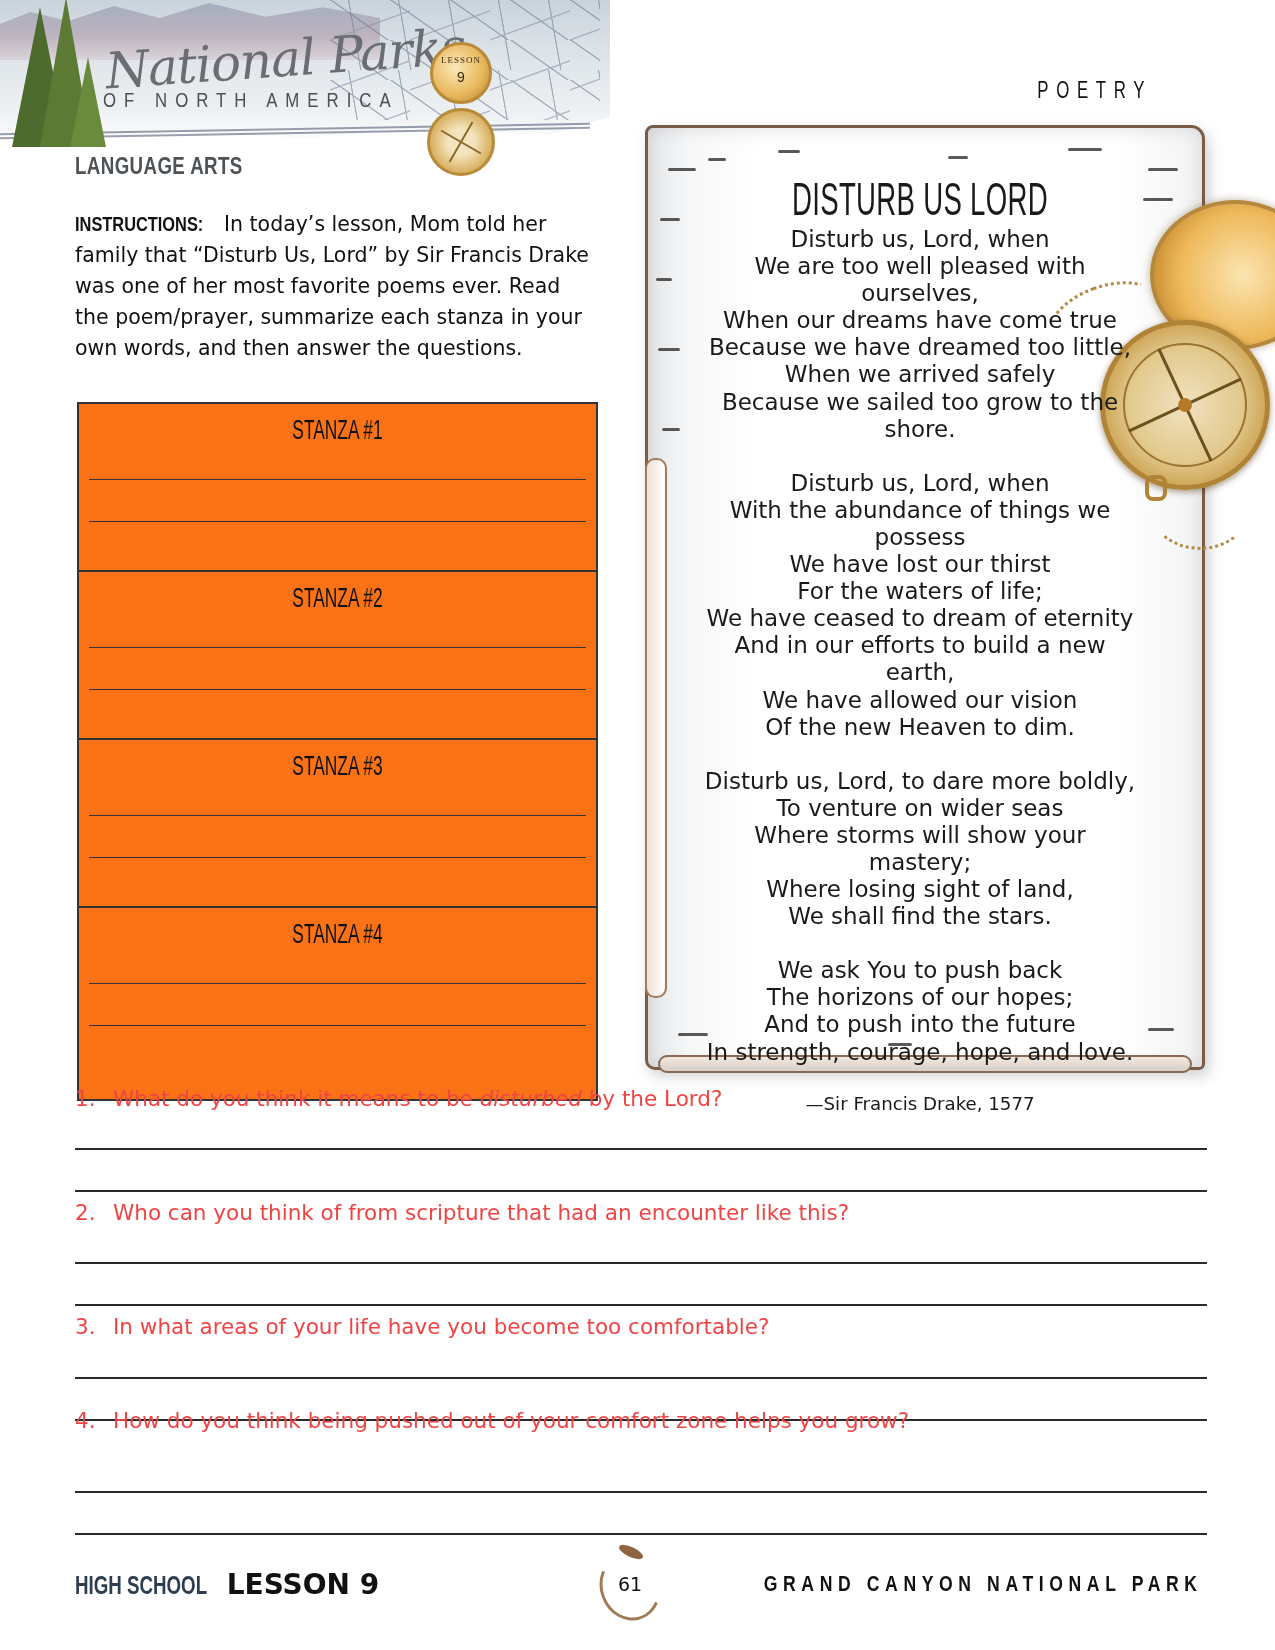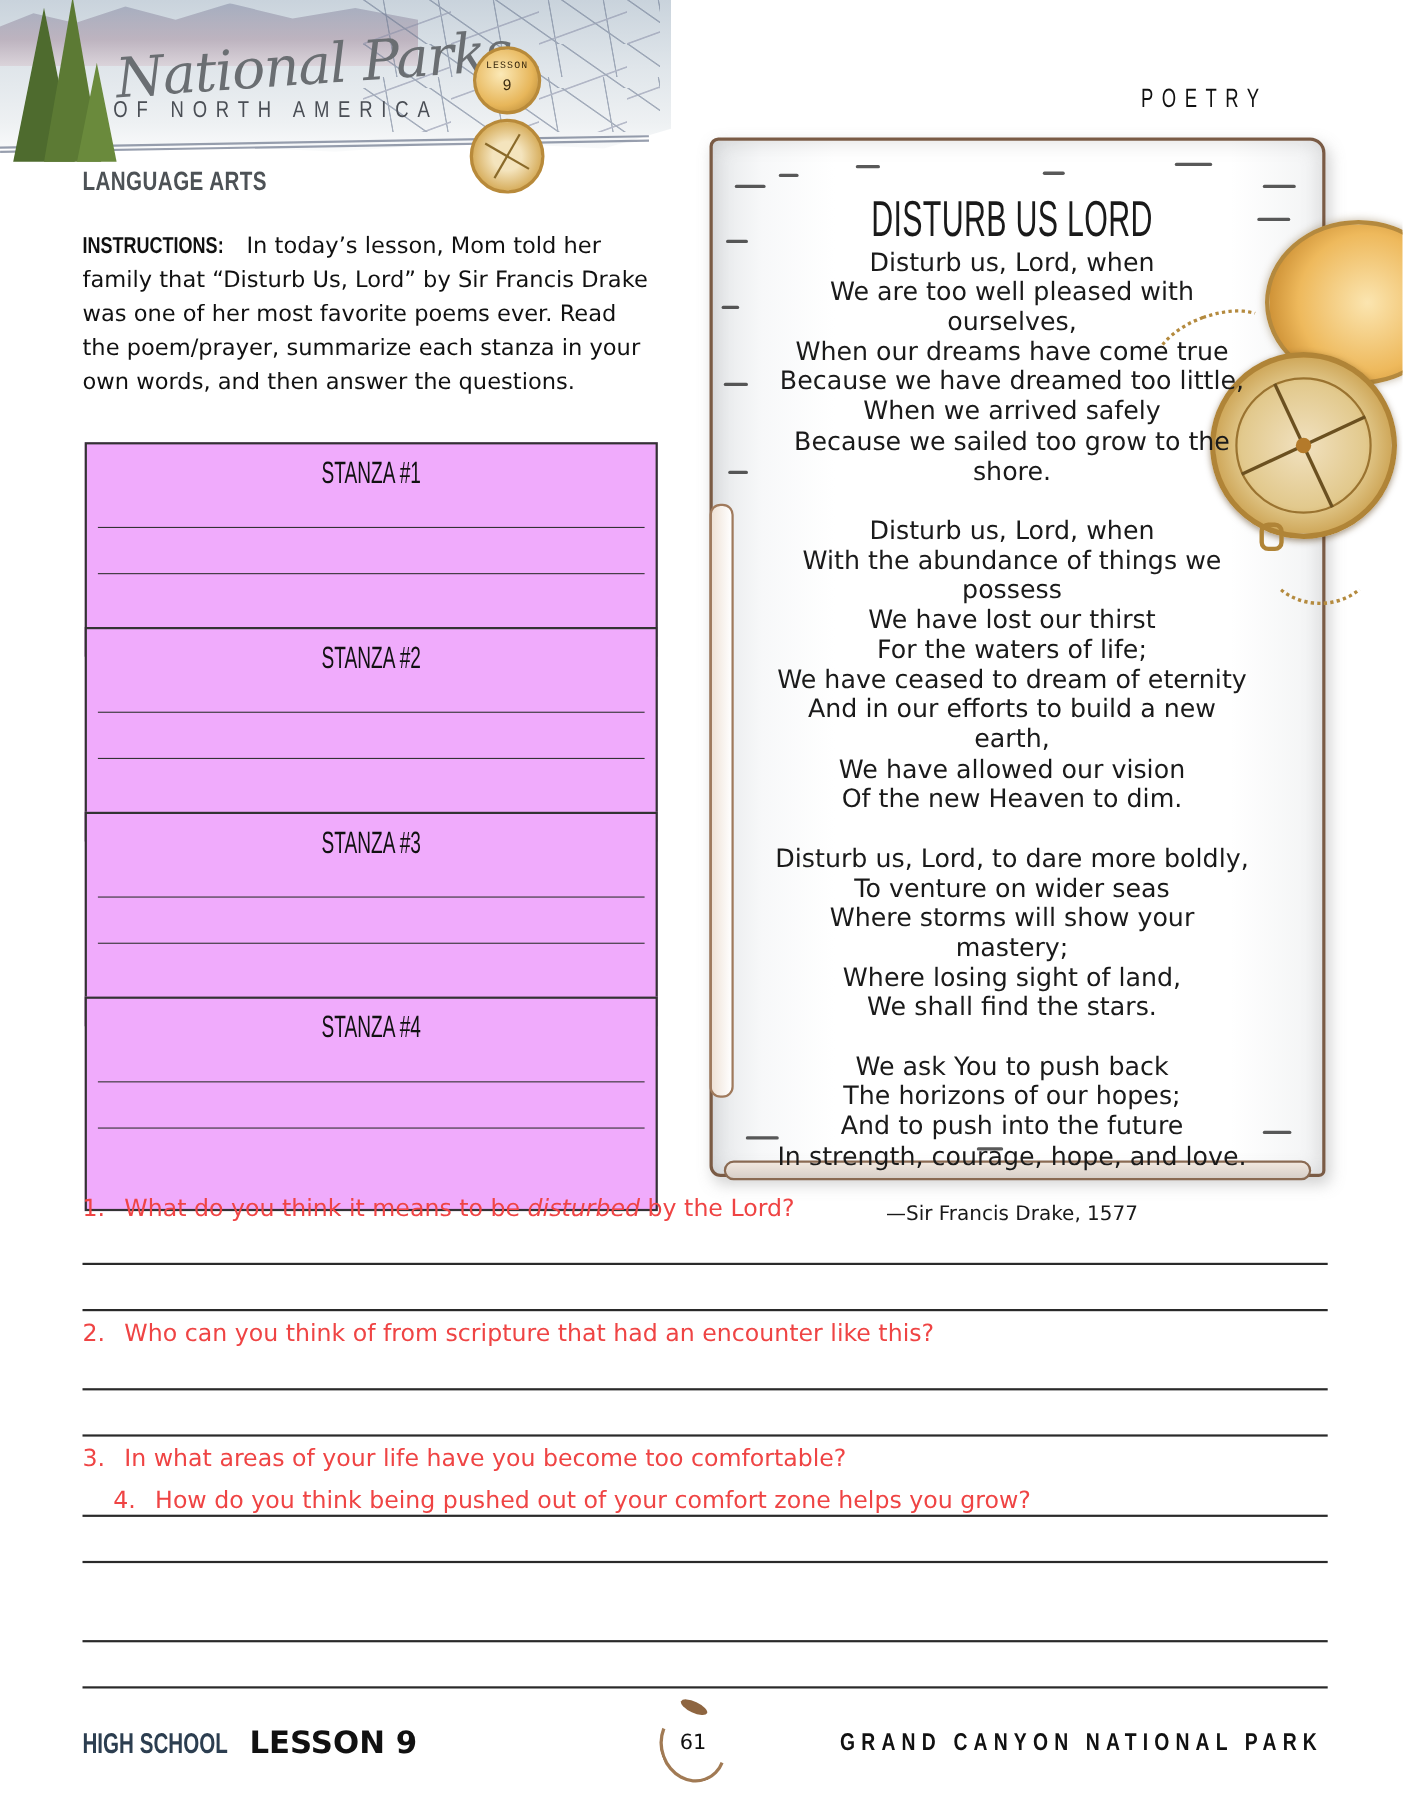--- a/index.html
+++ b/index.html
@@ -27,39 +27,39 @@
   .tree.t2 { left: 40px; border-left-width: 26px; border-right-width: 26px; border-bottom-width: 150px; border-bottom-color: #5c7a34; }
   .tree.t3 { left: 70px; border-left-width: 18px; border-right-width: 18px; border-bottom-width: 90px; border-bottom-color: #6a8a3c; }
 
   .series-title { position: absolute; left: 105px; top: 30px; font-family: "DejaVu Serif", serif; font-style: italic;
     font-size: 50px; color: #6a6e72; letter-spacing: -1px; transform: rotate(-4deg); }
   .series-sub { position: absolute; left: 103px; top: 88px; font-family: "Liberation Sans", sans-serif; font-size: 21px;
     letter-spacing: 10px; color: #4a4e55; transform: scaleX(0.8); transform-origin: left; }
 
   .compass-small { position: absolute; left: 430px; top: 42px; width: 62px; height: 62px; border-radius: 50%;
     background: radial-gradient(circle at 40% 40%, #fbe9b7, #e7b65a 60%, #a97a2a); border: 3px solid #b88a3a; }
-  .compass-small .lbl { position: absolute; width: 100%; text-align: center; top: 10px; font-size: 9px; color: #3a2a10; font-family: Liberation Mono, monospace; letter-spacing: 1px; }
+  .compass-small .lbl { position: absolute; width: 100%; text-align: center; top: 10px; font-size: 9px; color: #3a2a10; font-family: Liberation Serif, serif; letter-spacing: 1px; }
   .compass-small .num { position: absolute; width: 100%; text-align: center; top: 24px; font-size: 14px; color: #3a2a10; font-family: "Liberation Sans", sans-serif; }
   .compass-small-2 { position: absolute; left: 427px; top: 108px; width: 68px; height: 68px; border-radius: 50%;
     background: radial-gradient(circle, #f4e4bd 30%, #d8b061 70%, #a57823); border: 3px solid #b88a3a; }
   .compass-small-2::before { content: ""; position: absolute; left: 50%; top: 8px; width: 2px; height: 46px; background: #8a6a2a; transform: translateX(-50%) rotate(30deg); }
   .compass-small-2::after { content: ""; position: absolute; left: 50%; top: 8px; width: 2px; height: 46px; background: #8a6a2a; transform: translateX(-50%) rotate(-60deg); }
 
   .poetry-label { position: absolute; right: 123px; top: 76px; font-family: "Liberation Sans", sans-serif; font-size: 24px;
     letter-spacing: 11px; color: #111; transform: scaleX(0.7); transform-origin: right; }
 
   .subject { position: absolute; left: 75px; top: 152px; font-family: "Liberation Sans", sans-serif; font-weight: bold;
     font-size: 24px; color: #4d5256; transform: scaleX(0.78); transform-origin: left; letter-spacing: 0.5px; }
 
   .instructions { position: absolute; left: 75px; top: 208px; width: 520px; font-size: 20.5px; line-height: 31px; color: #111; }
   .instructions .lead { font-family: "Liberation Sans", sans-serif; font-weight: bold; font-size: 21px; display: inline-block;
     transform: scaleX(0.78); transform-origin: left; margin-right: -22px; }
 
   
-  .stanza { position: absolute; left: 77px; width: 521px; height: 195px; border: 2px solid #333; background: #f0abfc; }
+  .stanza { position: absolute; left: 77px; width: 521px; height: 195px; border: 2px solid #333; background: #f97316; }
   .stanza .title { position: absolute; left: 0; right: 0; top: 10px; text-align: center; font-family: "Liberation Sans", sans-serif;
     font-size: 28px; color: #111; transform: scaleX(0.62); }
   .stanza .line { position: absolute; left: 10px; right: 10px; height: 0; border-top: 1.5px solid #333; }
   .stanza .line.l1 { top: 75px; }
   .stanza .line.l2 { top: 117px; }
 
   
   .scroll { position: absolute; left: 645px; top: 125px; width: 560px; height: 945px;
     background: linear-gradient(90deg, #e6e8ea 0%, #f7f8f9 8%, #ffffff 20%, #ffffff 85%, #f2f3f4 100%);
     border: 3px solid #7a5b45; border-radius: 8px 14px 6px 10px;
@@ -240,21 +240,21 @@
 </div>
 <div class="answer-line" style="top:1262px;"></div>
 <div class="answer-line" style="top:1304px;"></div>
 
 <div class="question" style="top:1314px;">
   <span class="num">3.</span><span>In what areas of your life have you become too comfortable?</span>
 </div>
 <div class="answer-line" style="top:1377px;"></div>
 <div class="answer-line" style="top:1419px;"></div>
 
-<div class="question" style="top:1352px;margin-left:28px;">
+<div class="question" style="top:1408px;">
   <span class="num">4.</span><span>How do you think being pushed out of your comfort zone helps you grow?</span>
 </div>
 <div class="answer-line" style="top:1491px;"></div>
 <div class="answer-line" style="top:1533px;"></div>
 
 <div class="footer-left">
   <span class="grade">HIGH SCHOOL</span>
   <span class="lesson">LESSON 9</span>
 </div>
 <div class="page-num">

